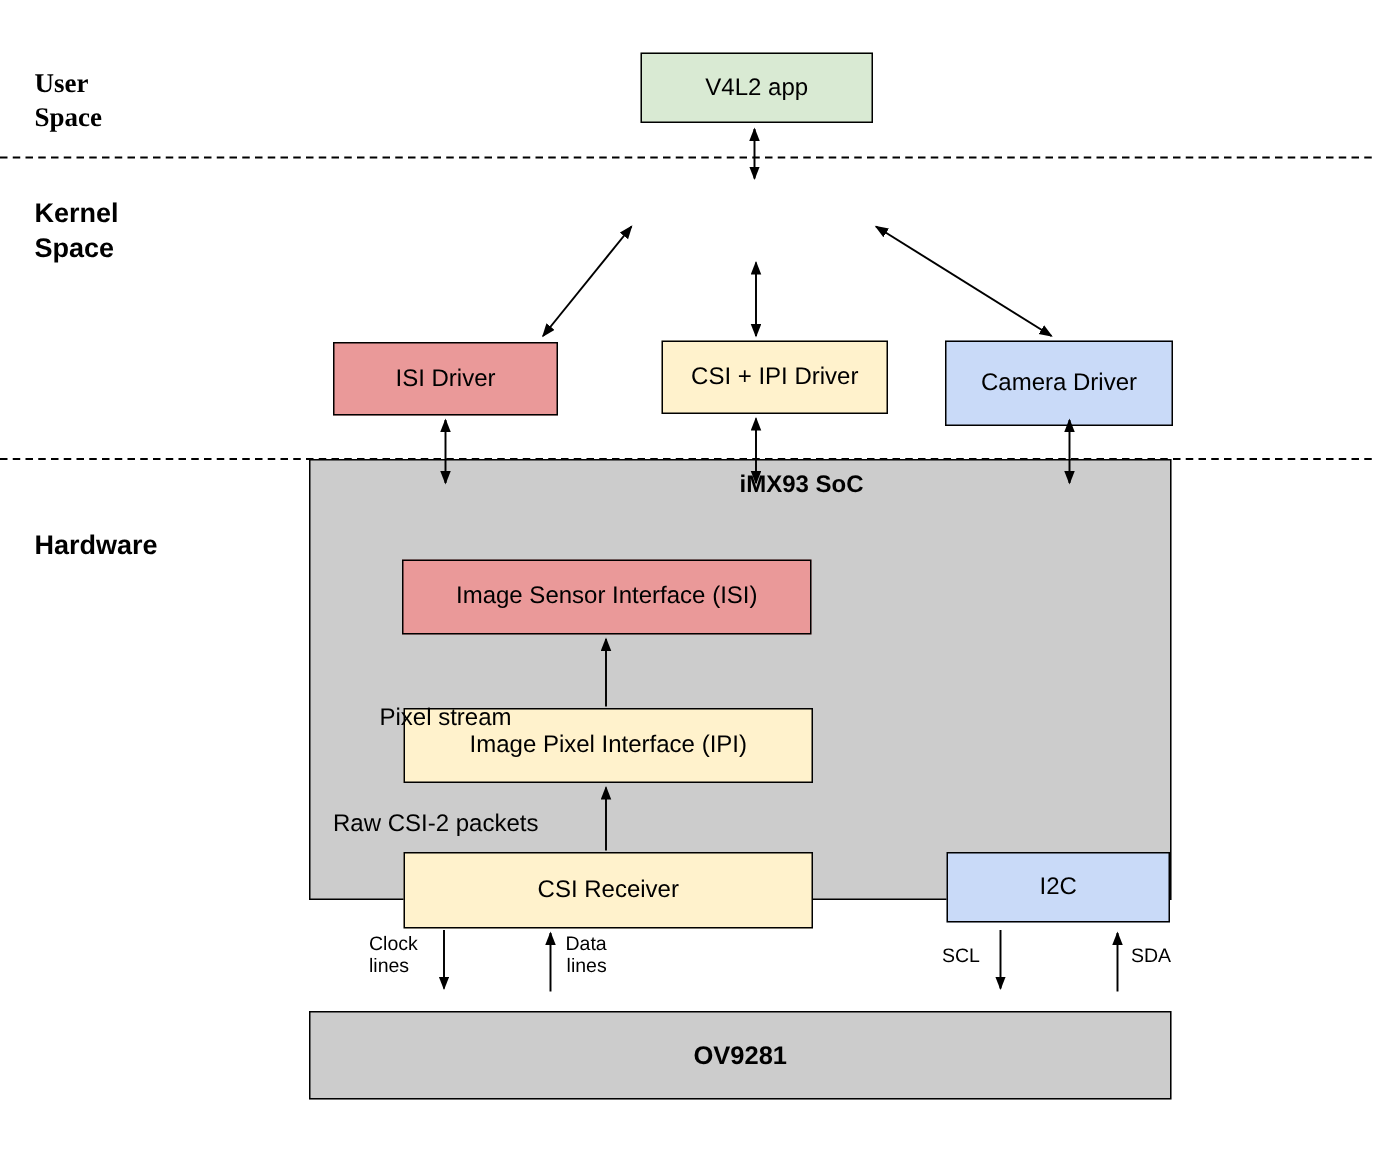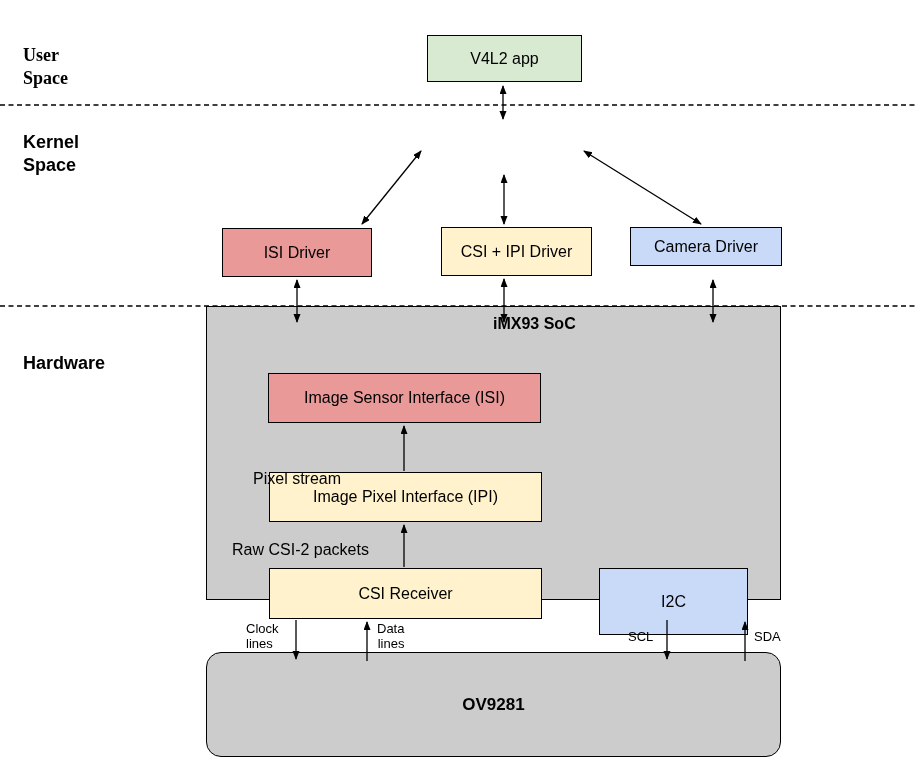--- a/index.html
+++ b/index.html
@@ -48,36 +48,36 @@
   <div class="layer-label" style="left:23px; top:44px;font-family:Liberation Serif, serif;">User
 Space</div>
   <div class="layer-label" style="left:23px; top:131px;">Kernel
 Space</div>
   <div class="layer-label" style="left:23px; top:352px;">Hardware</div>
 
   <div class="node fill-green" style="left:427px; top:35px; width:155px; height:47px;">V4L2 app</div>
 
   <div class="node fill-red" style="left:222px; top:228px; width:150px; height:49px;">ISI Driver</div>
   <div class="node fill-yellow" style="left:429px; top:227px; width:151px; height:49px;margin-left:12px;">CSI + IPI Driver</div>
-  <div class="node fill-blue" style="left:630px; top:227px; width:152px; height:39px;text-align:center;">Camera Driver</div>
+  <div class="node fill-blue" style="left:630px; top:227px; width:152px; height:57px;text-align:center;">Camera Driver</div>
 
   <div class="node fill-gray container-box" style="left:206px; top:306px; width:575px; height:294px;">
     <div class="soc-title">iMX93 SoC</div>
   </div>
   <div class="node fill-yellow" style="left:269px; top:472px; width:273px; height:50px;">Image Pixel Interface (IPI)</div>
   <div class="node fill-red" style="left:268px; top:373px; width:273px; height:50px;">Image Sensor Interface (ISI)</div>
   <div class="node fill-yellow" style="left:269px; top:568px; width:273px; height:51px;">CSI Receiver</div>
-  <div class="node fill-blue" style="left:599px; top:568px; width:149px; height:67px;">I2C</div>
+  <div class="node fill-blue" style="left:631px; top:568px; width:149px; height:47px;">I2C</div>
 
-  <div class="node fill-gray" style="left:206px; top:652px; width:575px; height:105px;border-radius:15px;">
+  <div class="node fill-gray" style="left:206px; top:674px; width:575px; height:59px;">
     <span class="sensor-label">OV9281</span>
   </div>
 
   <div class="note" style="left:253px; top:444px;margin-top:26px;">Pixel stream</div>
-  <div class="note" style="left:232px; top:541px;">Raw CSI-2 packets</div>
+  <div class="note" style="left:222px; top:541px;">Raw CSI-2 packets</div>
 
   <div class="port" style="left:246px; top:621px;">Clock
 lines</div>
   <div class="port" style="left:377px; top:621px;text-align:right;">Data
 lines</div>
   <div class="port" style="left:628px; top:629px;">SCL</div>
   <div class="port" style="left:754px; top:629px;">SDA</div>
 
   <svg class="overlay" width="917" height="767" viewBox="0 0 917 767">
     <defs>

